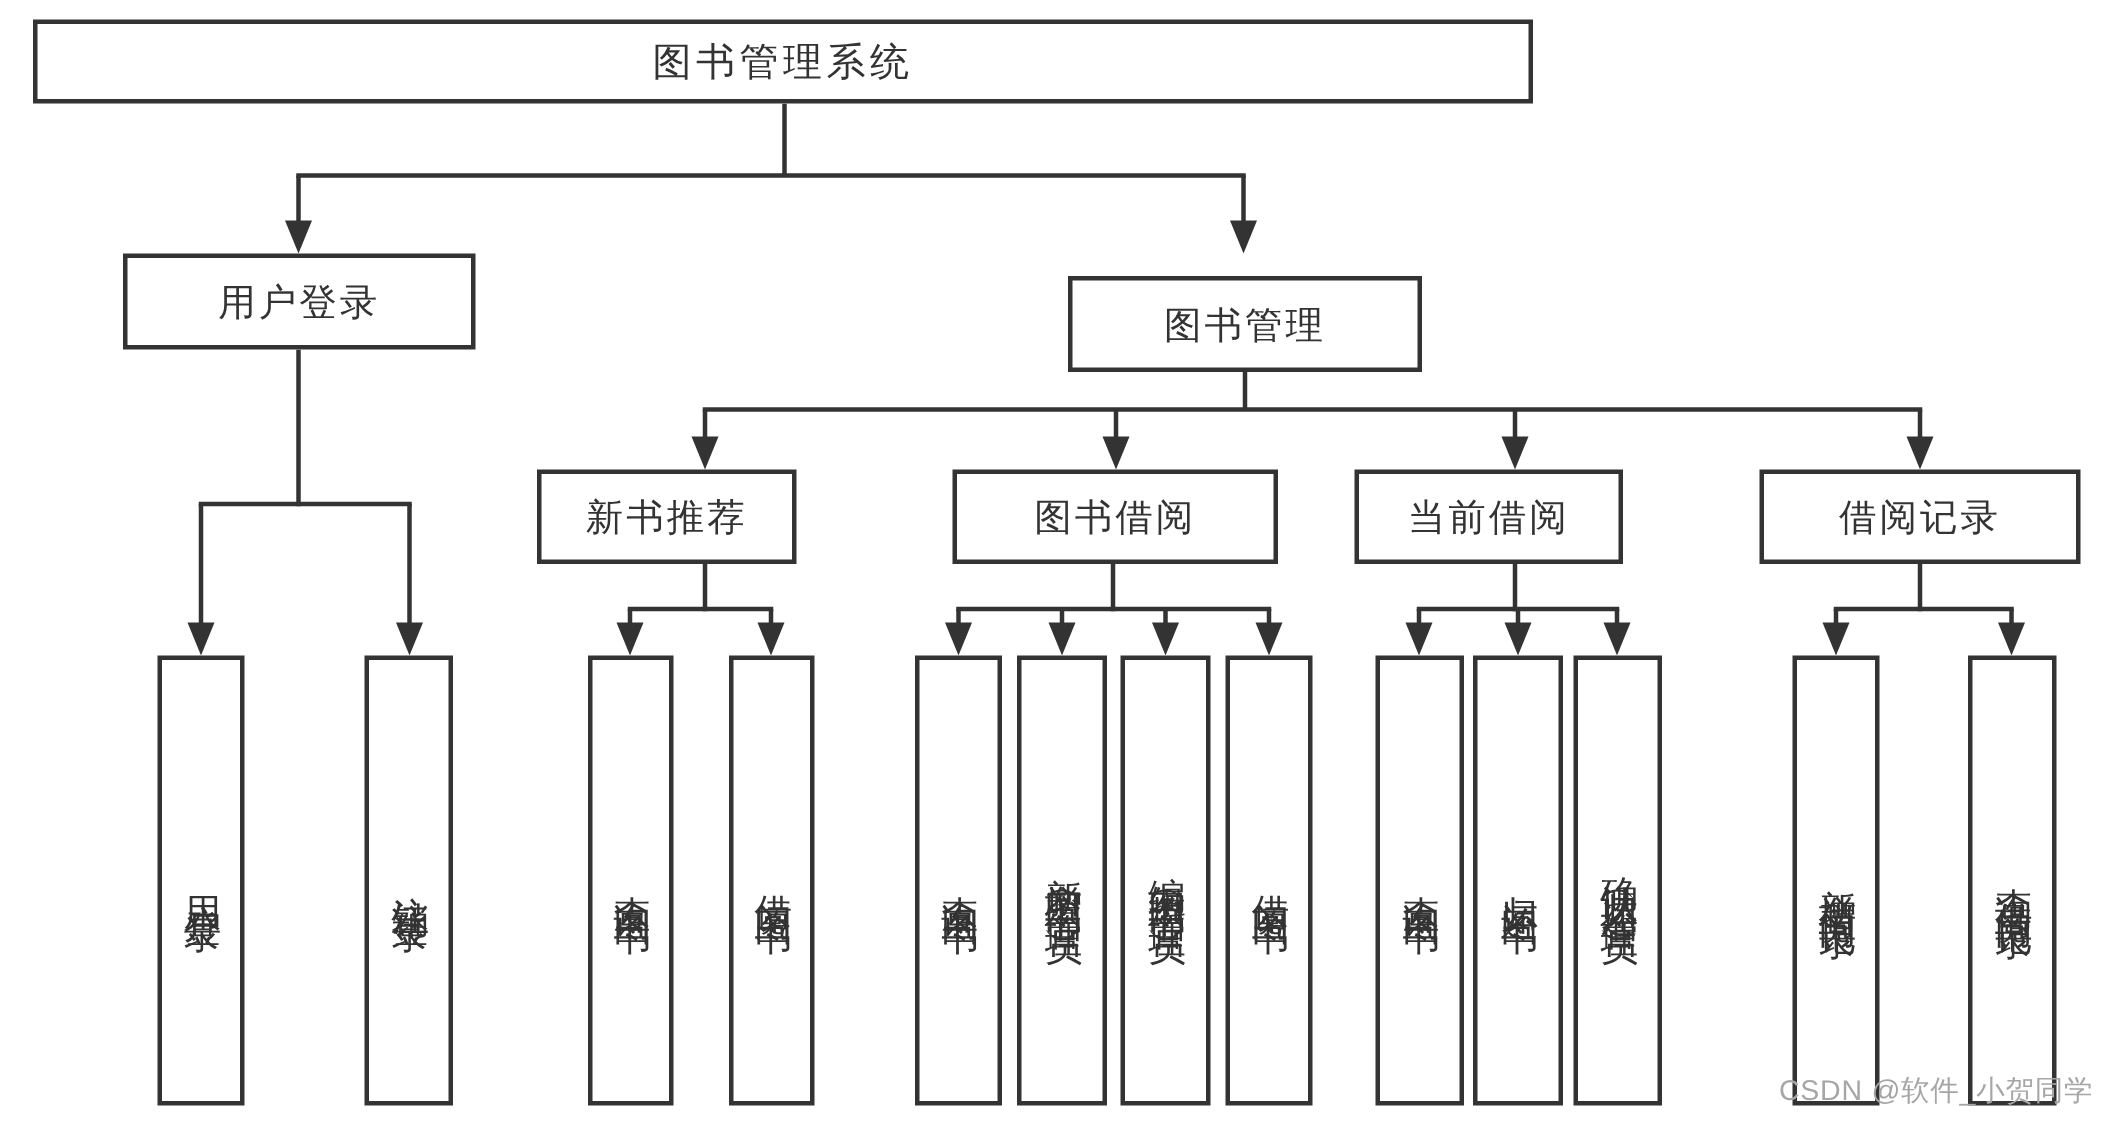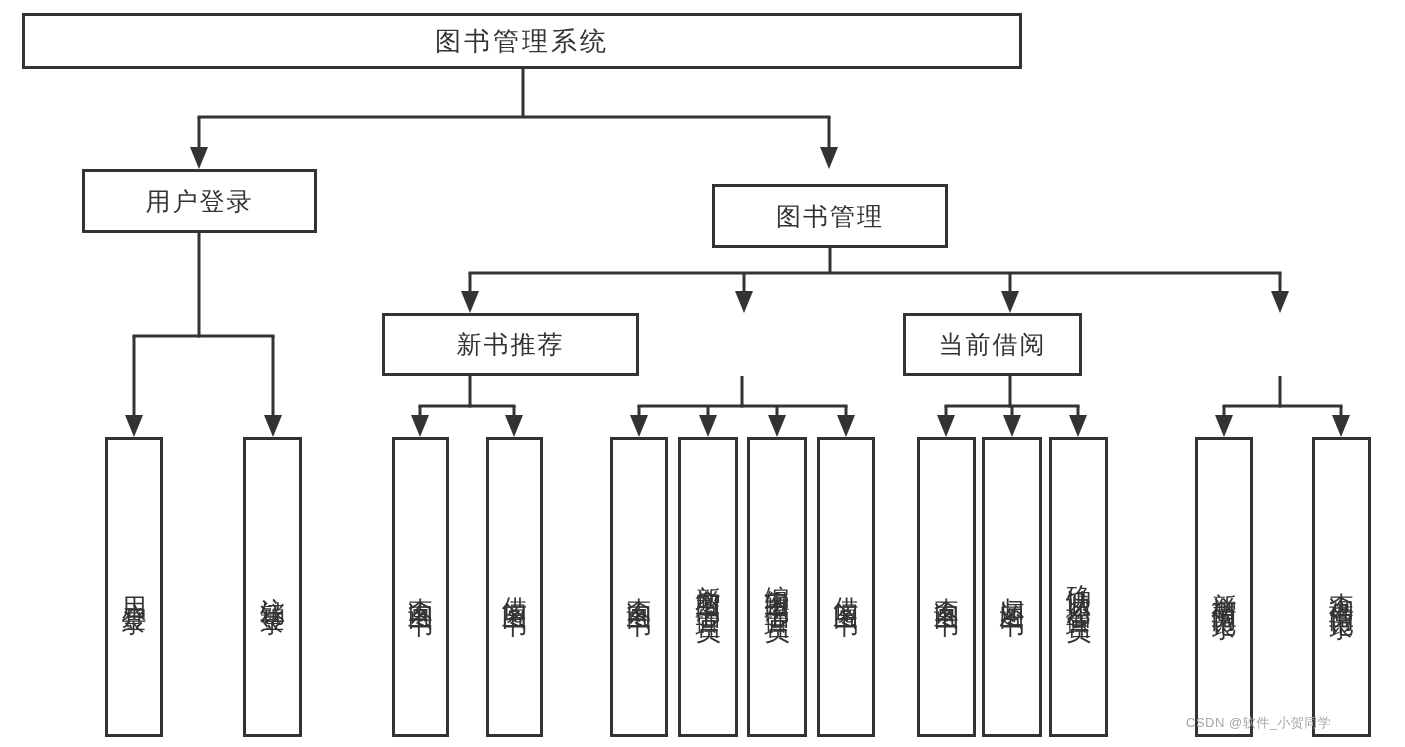--- a/index.html
+++ b/index.html
@@ -32,21 +32,21 @@
     writing-mode:vertical-rl;
     text-orientation:mixed;
     letter-spacing:5px;
     line-height:1;
   }
   .watermark{
     position:absolute;
     left:1186px;
     top:714px;
     width:215px;
-    font-size:13px;
+    font-size:19px;
     color:#a6a6a6;
     letter-spacing:0.5px;
     white-space:nowrap;
   }
   line{ stroke:#333333; stroke-width:3; }
   polygon{ fill:#333333; }
 </style>
 </head>
 <body>
 
@@ -115,22 +115,24 @@
     <polygon points="1215,415 1233,415 1224,437"></polygon>
     <line x1="1341" y1="406" x2="1341" y2="416"></line>
     <polygon points="1332,415 1350,415 1341,437"></polygon>
   </svg>
 
   <div class="box root hbox" style="left:22px;top:13px;width:1000px;height:56px;">图书管理系统</div>
 
   <div class="box lvl hbox" style="left:82px;top:169px;width:235px;height:64px;">用户登录</div>
   <div class="box lvl hbox" style="left:712px;top:184px;width:236px;height:64px;">图书管理</div>
 
-  <div class="box lvl hbox" style="left:382px;top:313px;width:257px;height:63px;">新书推荐</div>
+  <div class="box lvl hbox" style="left:358px;top:313px;width:173px;height:63px;">新书推荐</div>
+  <div class="box lvl hbox" style="left:635px;top:313px;width:217px;height:63px;">图书借阅</div>
   <div class="box lvl hbox" style="left:903px;top:313px;width:179px;height:63px;">当前借阅</div>
+  <div class="box lvl hbox" style="left:1173px;top:313px;width:214px;height:63px;">借阅记录</div>
 
   <div class="box leaf" style="left:105px;top:437px;width:58px;height:300px;">
     <span class="vtext">用户登录</span>
   </div>
   <div class="box leaf" style="left:243px;top:437px;width:59px;height:300px;">
     <span class="vtext">注销登录</span>
   </div>
 
   <div class="box leaf" style="left:392px;top:437px;width:57px;height:300px;">
     <span class="vtext">查询图书</span>

